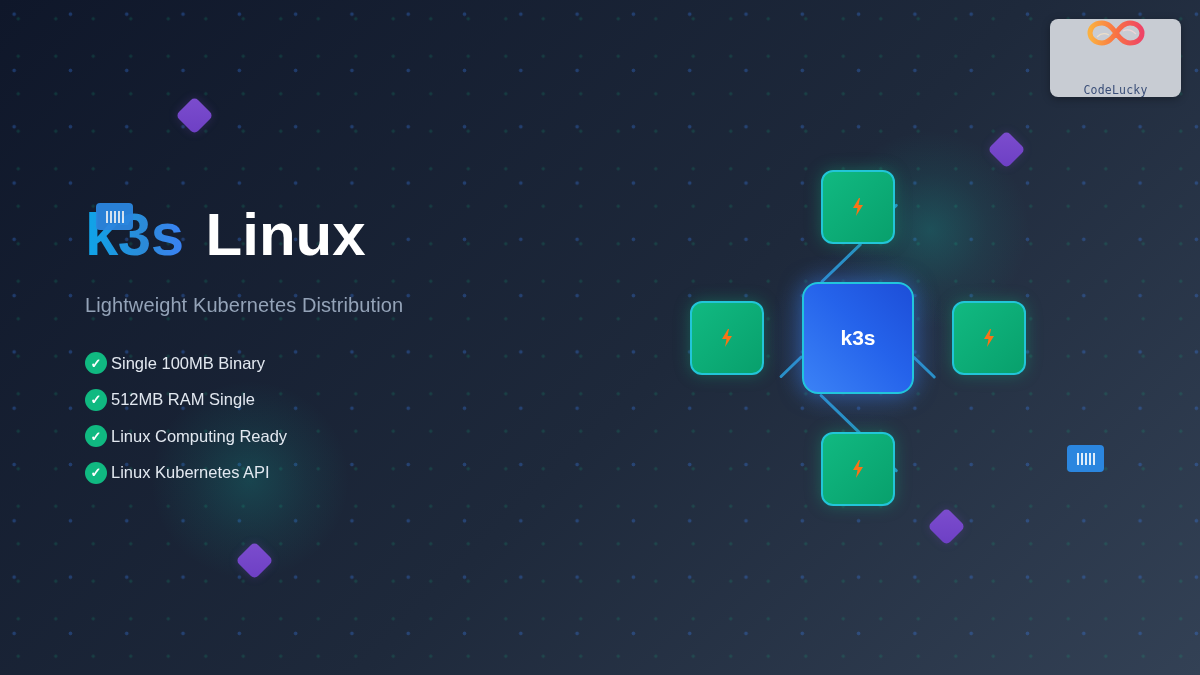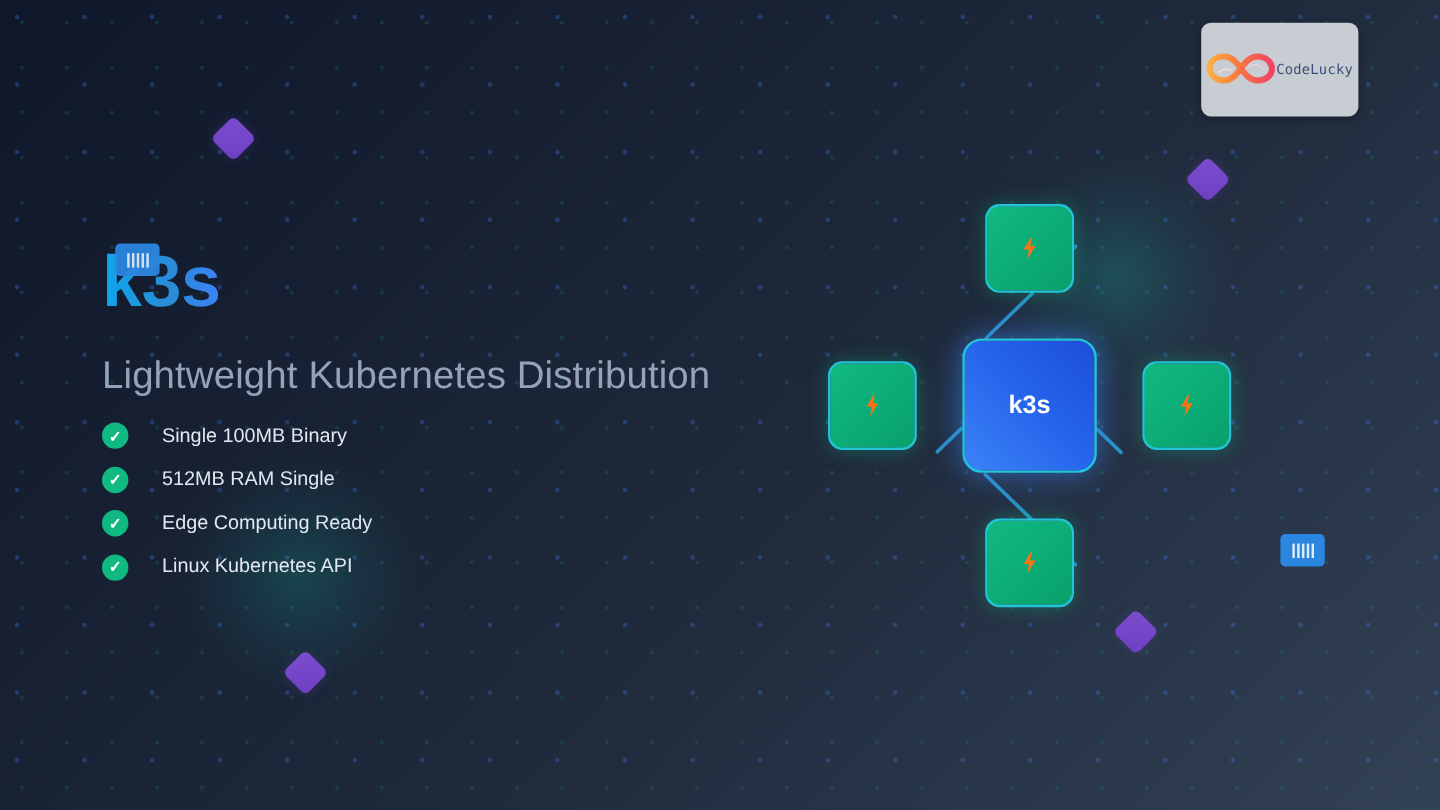--- a/index.html
+++ b/index.html
@@ -37,23 +37,23 @@
     left: 758px; top: 238px; width: 200px; height: 200px;
     background: radial-gradient(circle, rgba(59,130,246,0.22) 0%, transparent 65%);
   }
   .diamond {
     position: absolute; width: 27px; height: 27px;
     background: linear-gradient(135deg, #7c4dce, #6d3fc4);
     border-radius: 5px; transform: rotate(45deg);
     box-shadow: 0 0 10px rgba(124,77,206,0.25);
   }
   .logo-card {
-    position: absolute; left: 1001px; top: 19px; width: 131px; height: 78px;
+    position: absolute; left: 1050px; top: 19px; width: 131px; height: 78px;
     background: #c8ccd3; border-radius: 8px;
-    display: flex; flex-direction: row; align-items: center; justify-content: center;
+    display: flex; flex-direction: column; align-items: center; justify-content: space-between;
     box-shadow: 0 2px 8px rgba(0,0,0,0.3);
   }
   .logo-card svg { width: 58px; height: 28px; margin-bottom: 2px; }
   .logo-text {
     font-family: "DejaVu Sans Mono", monospace; font-size: 11.5px; color: #3b4f78; letter-spacing: 0.2px;
   }
   .title-wrap {
     position: absolute; left: 85px; top: 200px; height: 70px;
     display: flex; align-items: center;
   }
@@ -70,32 +70,32 @@
   .title-container-icon {
     position: absolute; left: 96px; top: 203px; width: 37px; height: 27px;
     background: #2b86df; border-radius: 4px; opacity: 0.95;
     display: flex; align-items: center; justify-content: center; gap: 2px;
   }
   .title-container-icon span, .float-container span {
     display: block; width: 2px; height: 12px; background: rgba(255,255,255,0.85);
   }
   .subtitle {
     position: absolute; left: 85px; top: 294px;
-    font-size: 32px; color: #94a3b8; letter-spacing: 0.1px;
+    font-size: 20px; color: #94a3b8; letter-spacing: 0.1px;
   }
   .features { position: absolute; left: 85px; top: 352px; list-style: none; }
   .feature {
     display: flex; align-items: center; height: 22px; margin-bottom: 14.5px;
   }
   .check {
     width: 22px; height: 22px; border-radius: 50%; background: #10b981;
     color: #fff; font-size: 13px; font-weight: 700;
     display: flex; align-items: center; justify-content: center;
   }
-  .feature-text { margin-left: 28px; font-size: 16.5px; color: #e2e8f0; }
+  .feature-text { margin-left: 4px; font-size: 16.5px; color: #e2e8f0; }
   .connector {
     position: absolute; height: 3px; background: #2b9bd6; border-radius: 2px;
     transform-origin: 0 50%; opacity: 0.9;
   }
   .node {
     position: absolute; width: 74px; height: 74px; border-radius: 12px;
     background: linear-gradient(135deg, #11b981, #08a06c);
     border: 2px solid #22c5d8;
     box-shadow: 0 0 16px rgba(16,185,129,0.35);
     display: flex; align-items: center; justify-content: center;
@@ -140,20 +140,21 @@
     </defs>
     <path d="M15 4 C6 4 3 10 3 14 C3 19 8 24 15 24 C22 24 26 18 29 14 C32 10 36 4 43 4 C50 4 55 9 55 14 C55 20 50 24 43 24 C36 24 32 18 29 14 C26 10 22 4 15 4 Z" fill="none" stroke="url(#lg)" stroke-width="5"></path>
     <path d="M10 18 C14 14 18 14 22 16" stroke="#fde7c4" stroke-width="1.2" fill="none" opacity="0.7"></path>
     <path d="M36 12 C40 10 45 11 49 15" stroke="#ffd9d9" stroke-width="1.2" fill="none" opacity="0.7"></path>
   </svg>
   <div class="logo-text">CodeLucky</div>
 </div>
 
 <div class="title-wrap">
   <span class="title-k3s">k3s</span>
+  <span class="title-linux">Linux</span>
 </div>
 <div class="title-container-icon">
   <span></span>
     <span></span>
     <span></span>
     <span></span>
     <span></span>
 </div>
 
 <div class="subtitle">Lightweight Kubernetes Distribution</div>
@@ -162,21 +163,21 @@
   <li class="feature">
     <span class="check">✓</span>
     <span class="feature-text">Single 100MB Binary</span>
   </li>
   <li class="feature">
     <span class="check">✓</span>
     <span class="feature-text">512MB RAM Single</span>
   </li>
   <li class="feature">
     <span class="check">✓</span>
-    <span class="feature-text">Edge Computing Ready</span>
+    <span class="feature-text">Linux Computing Ready</span>
   </li>
   <li class="feature">
     <span class="check">✓</span>
     <span class="feature-text">Linux Kubernetes API</span>
   </li>
 </ul>
 
 <div class="connector" style="left:821px; top:281px; width:56px; transform:rotate(-44deg);"></div>
 <div class="connector" style="left:780px; top:376px; width:31px; transform:rotate(-44deg);"></div>
 <div class="connector" style="left:913px; top:355px; width:31px; transform:rotate(44deg);"></div>

